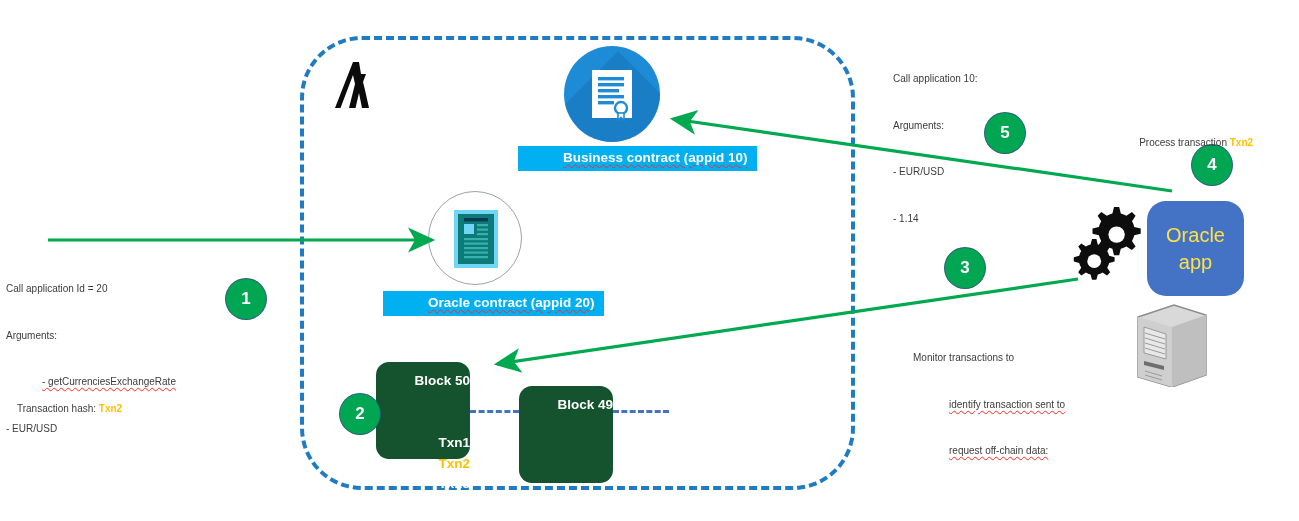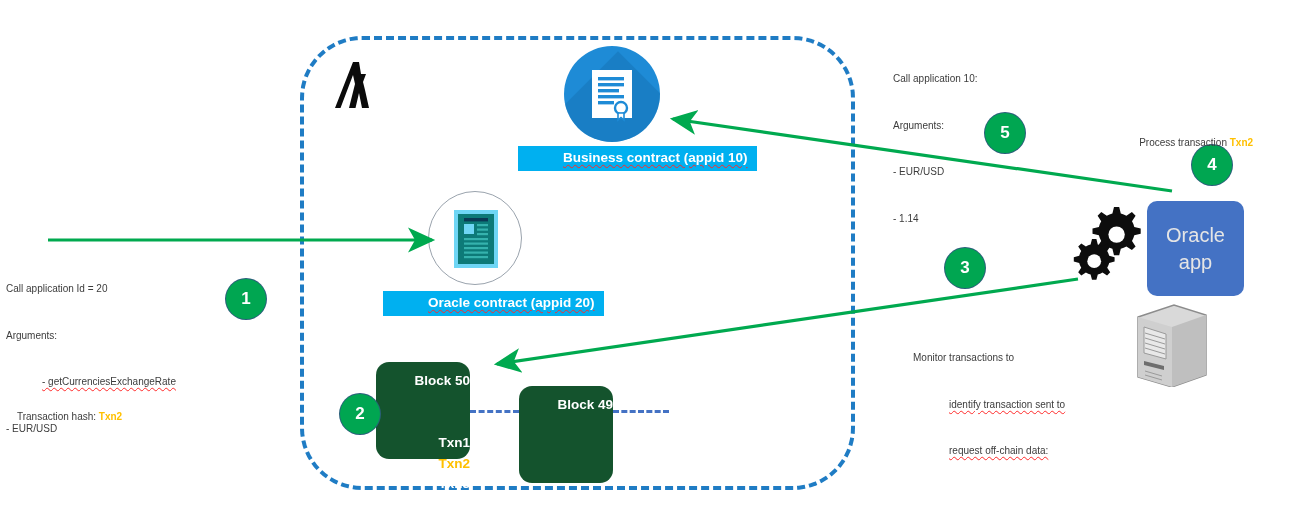--- a/index.html
+++ b/index.html
@@ -40,34 +40,34 @@
   #block49{left:519px;top:362px;margin-top:24px;}
   #block48{left:669px;top:362px;}
   .block-link{position:absolute;height:0;border-top:3px dashed #4472C4;top:410px;}
   #link-50-49{left:470px;width:49px;}
   #link-49-48{left:613px;width:56px;}
 
   
   .gears{position:absolute;left:1068px;top:205px;width:82px;height:82px;}
 
   
-  .oracle-app{position:absolute;left:1147px;top:201px;width:97px;height:95px;border-radius:10px;
-      background:#4472C4;color:#e5e5e5;font-size:20px;text-align:center;
+  .oracle-app{position:absolute;left:1147px;top:201px;width:97px;height:95px;border-radius:19px;
+      background:#4472C4;color:#fde047;font-size:20px;text-align:center;
       display:flex;flex-direction:column;align-items:center;justify-content:center;line-height:1.35;}
 
   
   .server{position:absolute;left:1134px;top:303px;width:76px;height:84px;}
 
   
   .txt{position:absolute;font-size:10px;line-height:1.55;white-space:pre;color:#3c3c3c;}
   .hl{color:#FFC000;font-weight:700;}
   .spell{text-decoration:underline;text-decoration-style:wavy;
       text-decoration-color:#ff2a2a;text-decoration-thickness:1px;text-underline-offset:2px;padding-left:36px;}
   #left-text{left:6px;top:250px;}
-  #left-hash{left:6px;top:393px;}
+  #left-hash{left:6px;top:385px;}
   #right-text{left:893px;top:40px;}
   #process-text{left:1128px;top:119px;}
   #monitor-text{left:913px;top:319px;}
 
   
   .badge{position:absolute;width:40px;height:40px;border-radius:50%;background:#00A651;
       color:#ffffff;font-size:17px;font-weight:700;display:flex;align-items:center;
       justify-content:center;box-shadow:0 0 0 1px #2a5f7a;}
   #badge1{left:226px;top:279px;}
   #badge2{left:340px;top:394px;}

